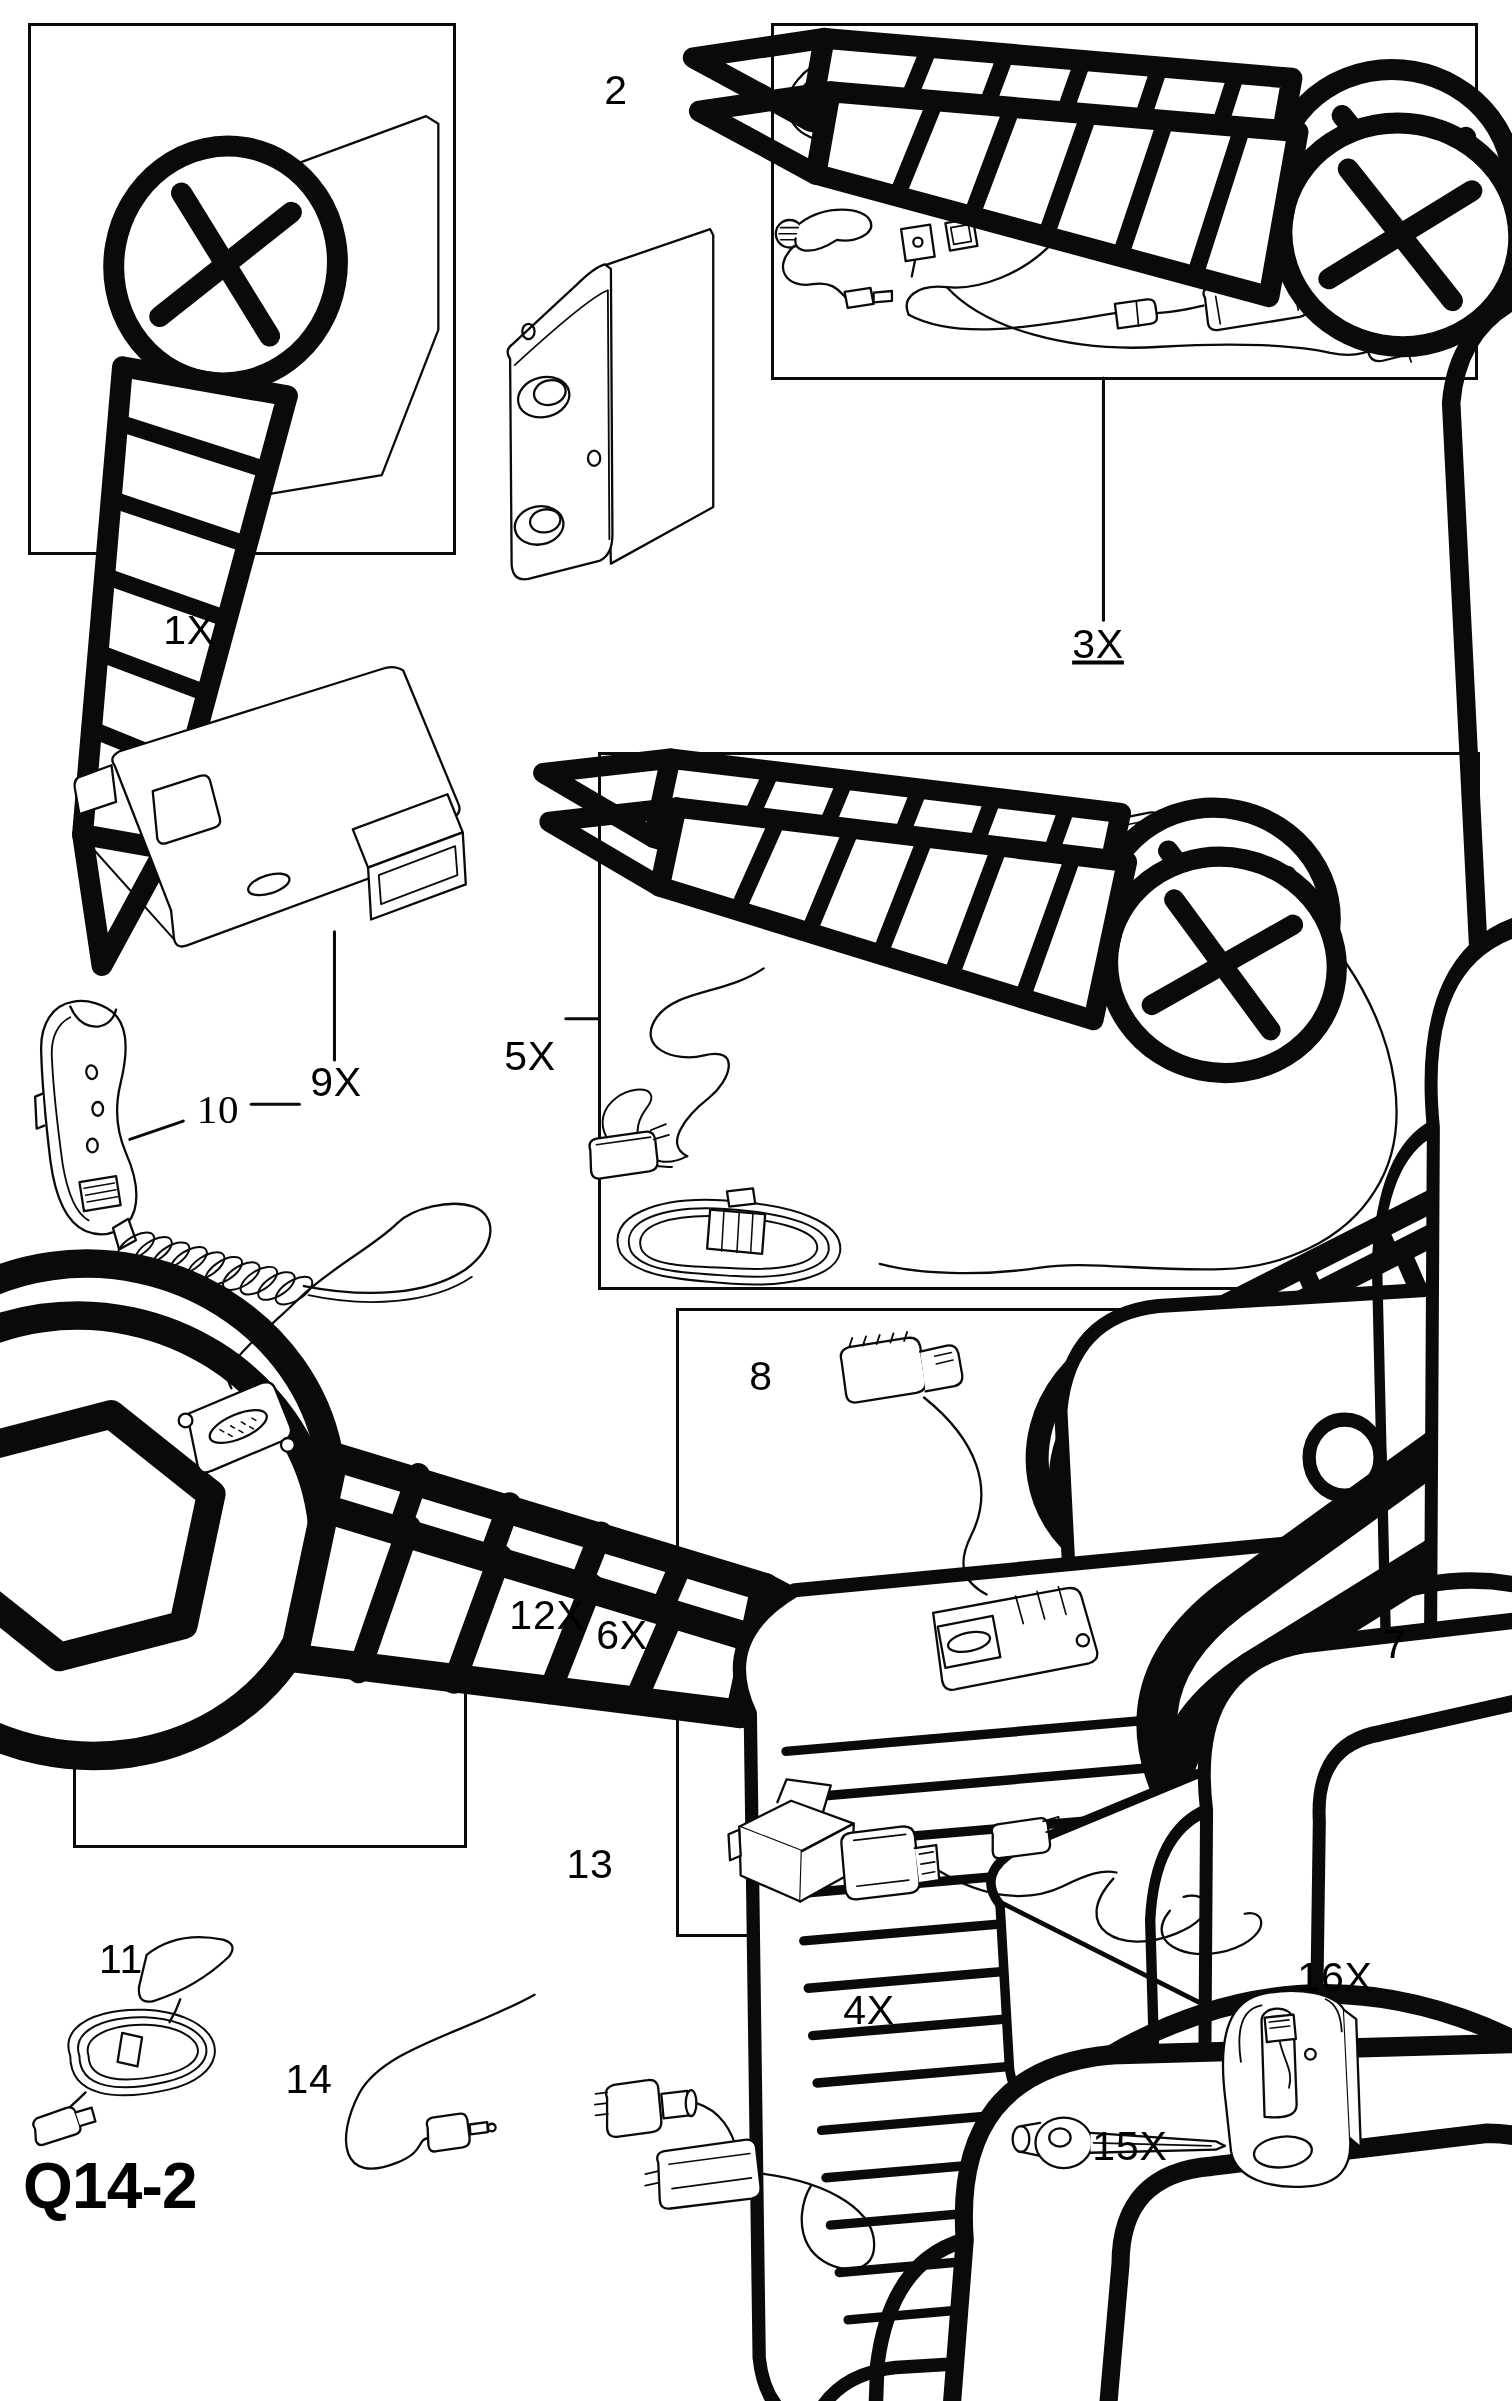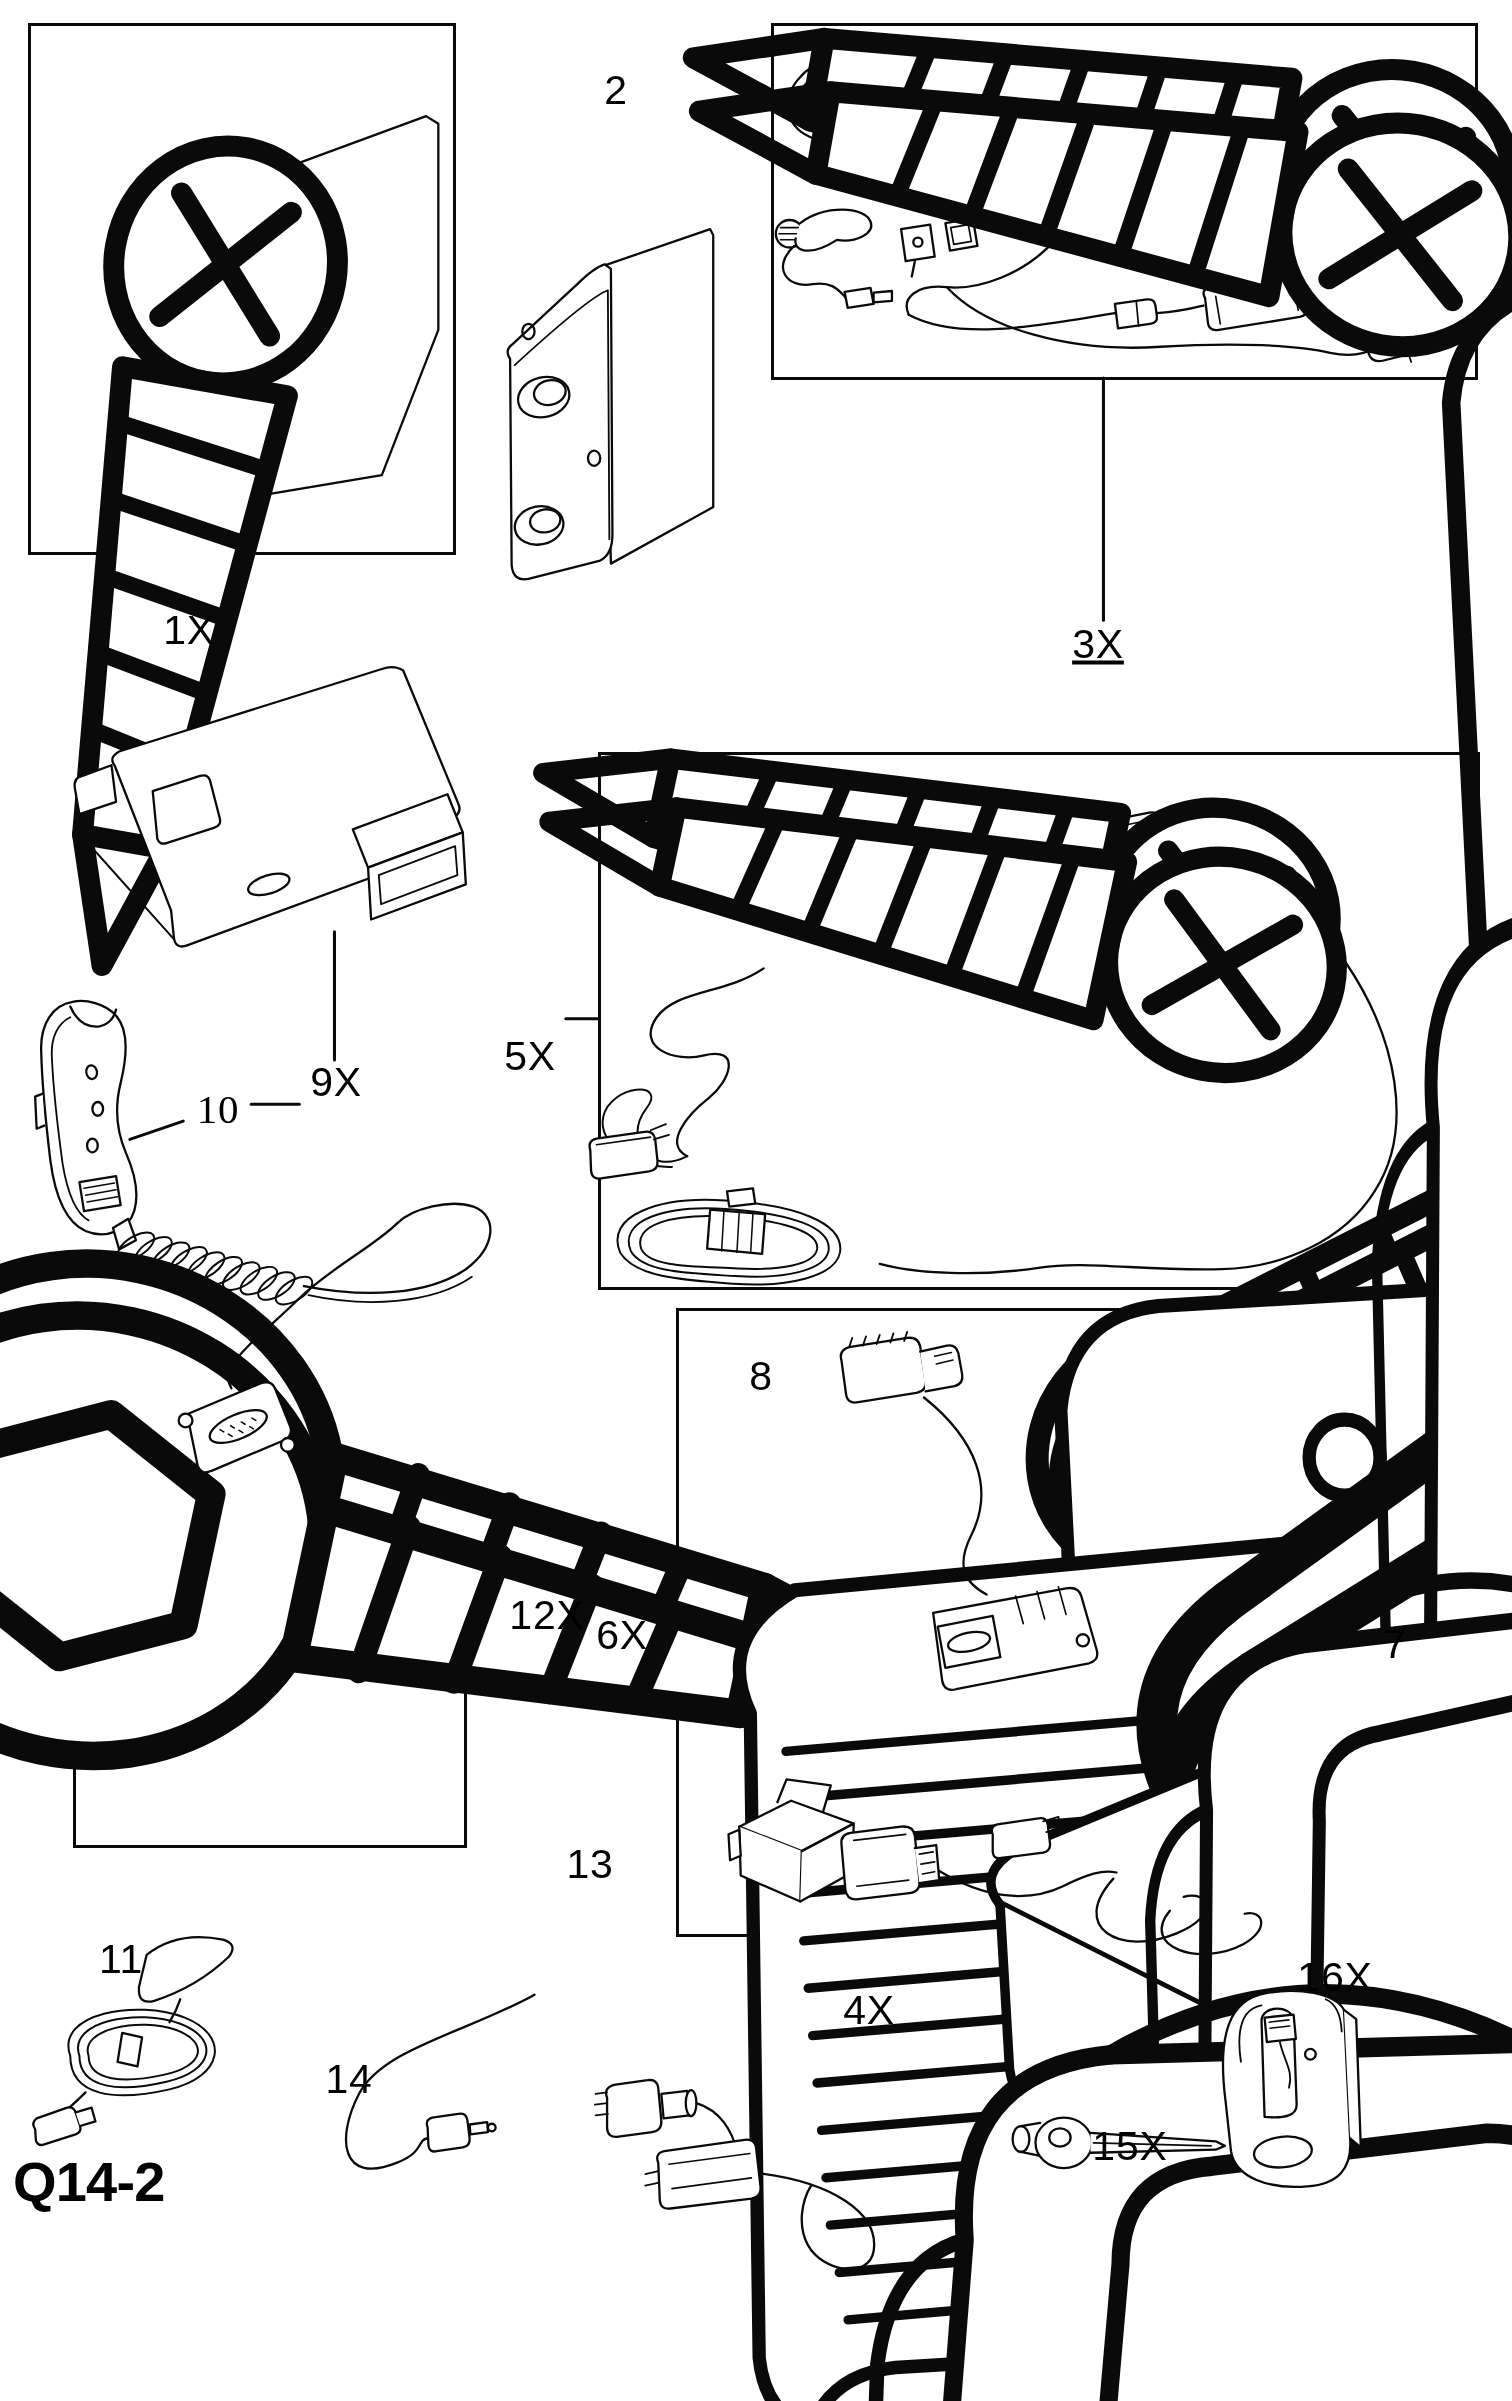--- a/index.html
+++ b/index.html
@@ -19,25 +19,25 @@
   #lbl-3x{left:1098px;top:644px;text-decoration:underline;}
   #lbl-9x{left:336px;top:1082px;}
   #lbl-10{left:218px;top:1109px;font-family:Liberation Serif, serif;}
   #lbl-5x{left:530px;top:1020px;margin-top:36px;}
   #lbl-12x{left:547px;top:1615px;}
   #lbl-6x{left:622px;top:1635px;}
   #lbl-8{left:761px;top:1376px;}
   #lbl-7{left:1395px;top:1644px;}
   #lbl-13{left:590px;top:1864px;}
   #lbl-11{left:121px;top:1959px;}
-  #lbl-14{left:309px;top:2079px;margin-left:40px;}
+  #lbl-14{left:309px;top:2079px;}
   #lbl-4x{left:846px;top:2010px;margin-left:23px;}
   #lbl-15x{left:1130px;top:2102px;margin-top:44px;}
   #lbl-16x{left:1335px;top:1977px;}
-  #lbl-q14{left:13px;top:2154px;transform:none;font-size:56px;font-weight:bold;
+  #lbl-q14{left:23px;top:2154px;transform:none;font-size:64px;font-weight:bold;
            letter-spacing:-0.8px;}
 </style>
 </head>
 <body>
 
 <div id="page">
 
   <div class="gbox" id="box-1x"></div>
   <div class="gbox" id="box-3x"></div>
   <div class="gbox" id="box-5x"></div>

